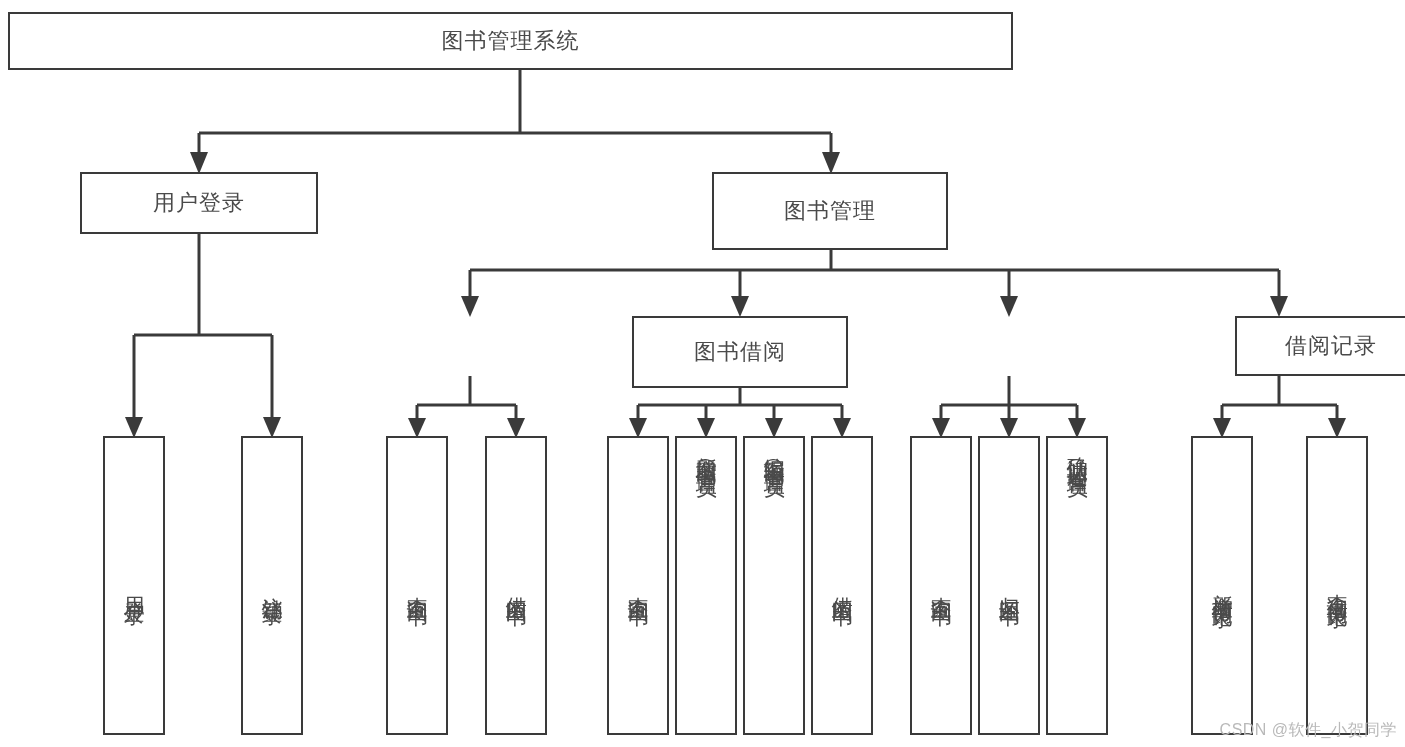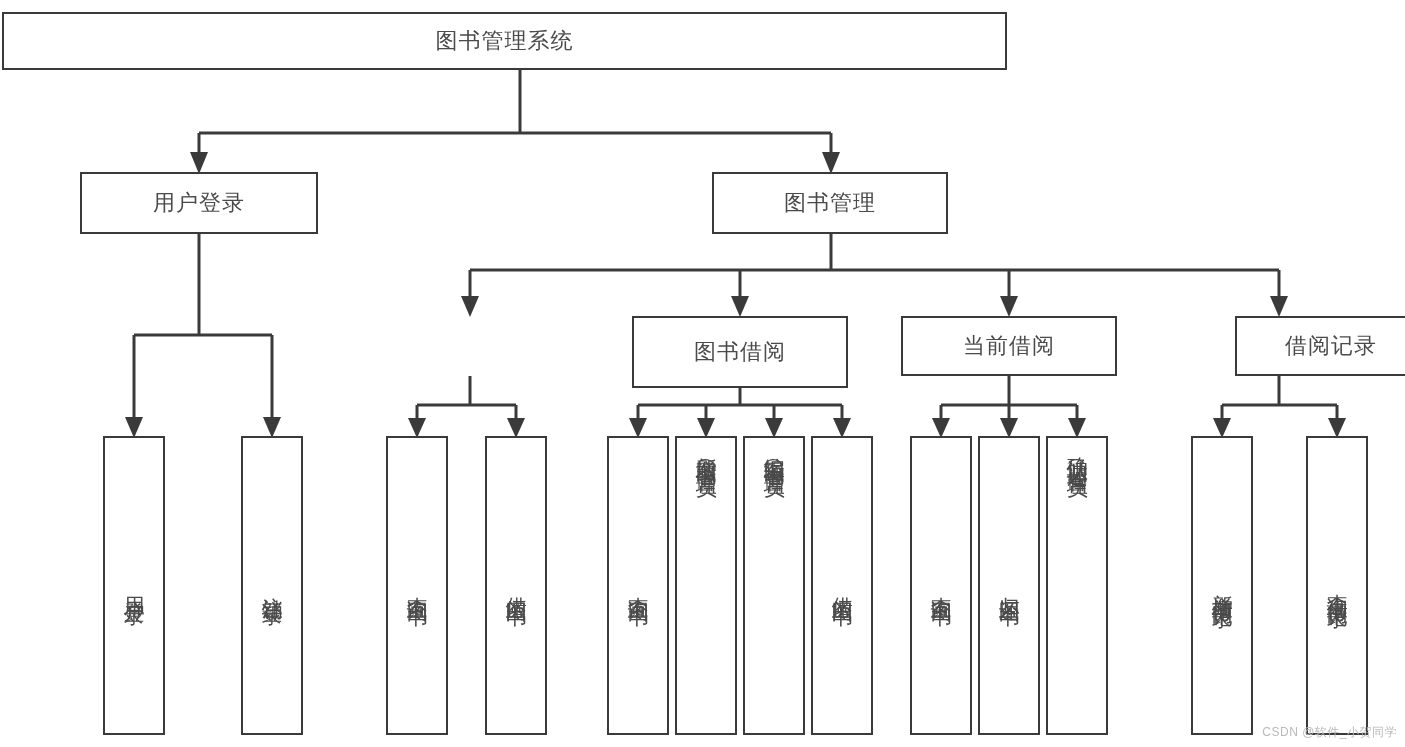--- a/index.html
+++ b/index.html
@@ -62,21 +62,21 @@
   .node.vertical.top-aligned {
     align-items: flex-start;
   }
   .node.vertical.top-aligned .node-label {
     padding-top: 2px;
   }
   #watermark {
     position: absolute;
     right: 8px;
     bottom: 6px;
-    font-size: 12px;
+    font-size: 16px;
     color: #b9b9b9;
     letter-spacing: 0.5px;
     white-space: nowrap;
   }
 </style>
 </head>
 <body>
 
 <div id="diagram-canvas">
 
@@ -151,40 +151,37 @@
 
       <path d="M 932 418 L 950 418 L 941 438 z"></path>
       <path d="M 1000 418 L 1018 418 L 1009 438 z"></path>
       <path d="M 1068 418 L 1086 418 L 1077 438 z"></path>
 
       <path d="M 1213 418 L 1231 418 L 1222 438 z"></path>
       <path d="M 1328 418 L 1346 418 L 1337 438 z"></path>
     </g>
   </svg>
 
-  <div class="node" style="left:2px; top:12px; width:1005px; height:58px;">
+  <div class="node" style="left:8px; top:12px; width:1005px; height:58px;">
     <span class="node-label">图书管理系统</span>
   </div>
 
   <div class="node" style="left:80px; top:172px; width:238px; height:62px;">
     <span class="node-label">用户登录</span>
   </div>
 
-  <div class="node" style="left:712px; top:172px; width:236px; height:62px;">
+  <div class="node" style="left:712px; top:172px; width:236px; height:78px;">
     <span class="node-label">图书管理</span>
   </div>
 
 
   <div class="node" style="left:632px; top:316px; width:216px; height:72px;">
     <span class="node-label">图书借阅</span>
   </div>
 
-  <div class="node" style="left:901px; top:316px; width:216px; height:60px;">
-    <span class="node-label">当前借阅</span>
-  </div>
 
   <div class="node" style="left:1235px; top:316px; width:192px; height:60px;">
     <span class="node-label">借阅记录</span>
   </div>
 
   <div class="node vertical" style="left:103px; top:436px; width:62px; height:299px;">
     <span class="node-label">用户登录</span>
   </div>
 
   <div class="node vertical" style="left:241px; top:436px; width:62px; height:299px;">

